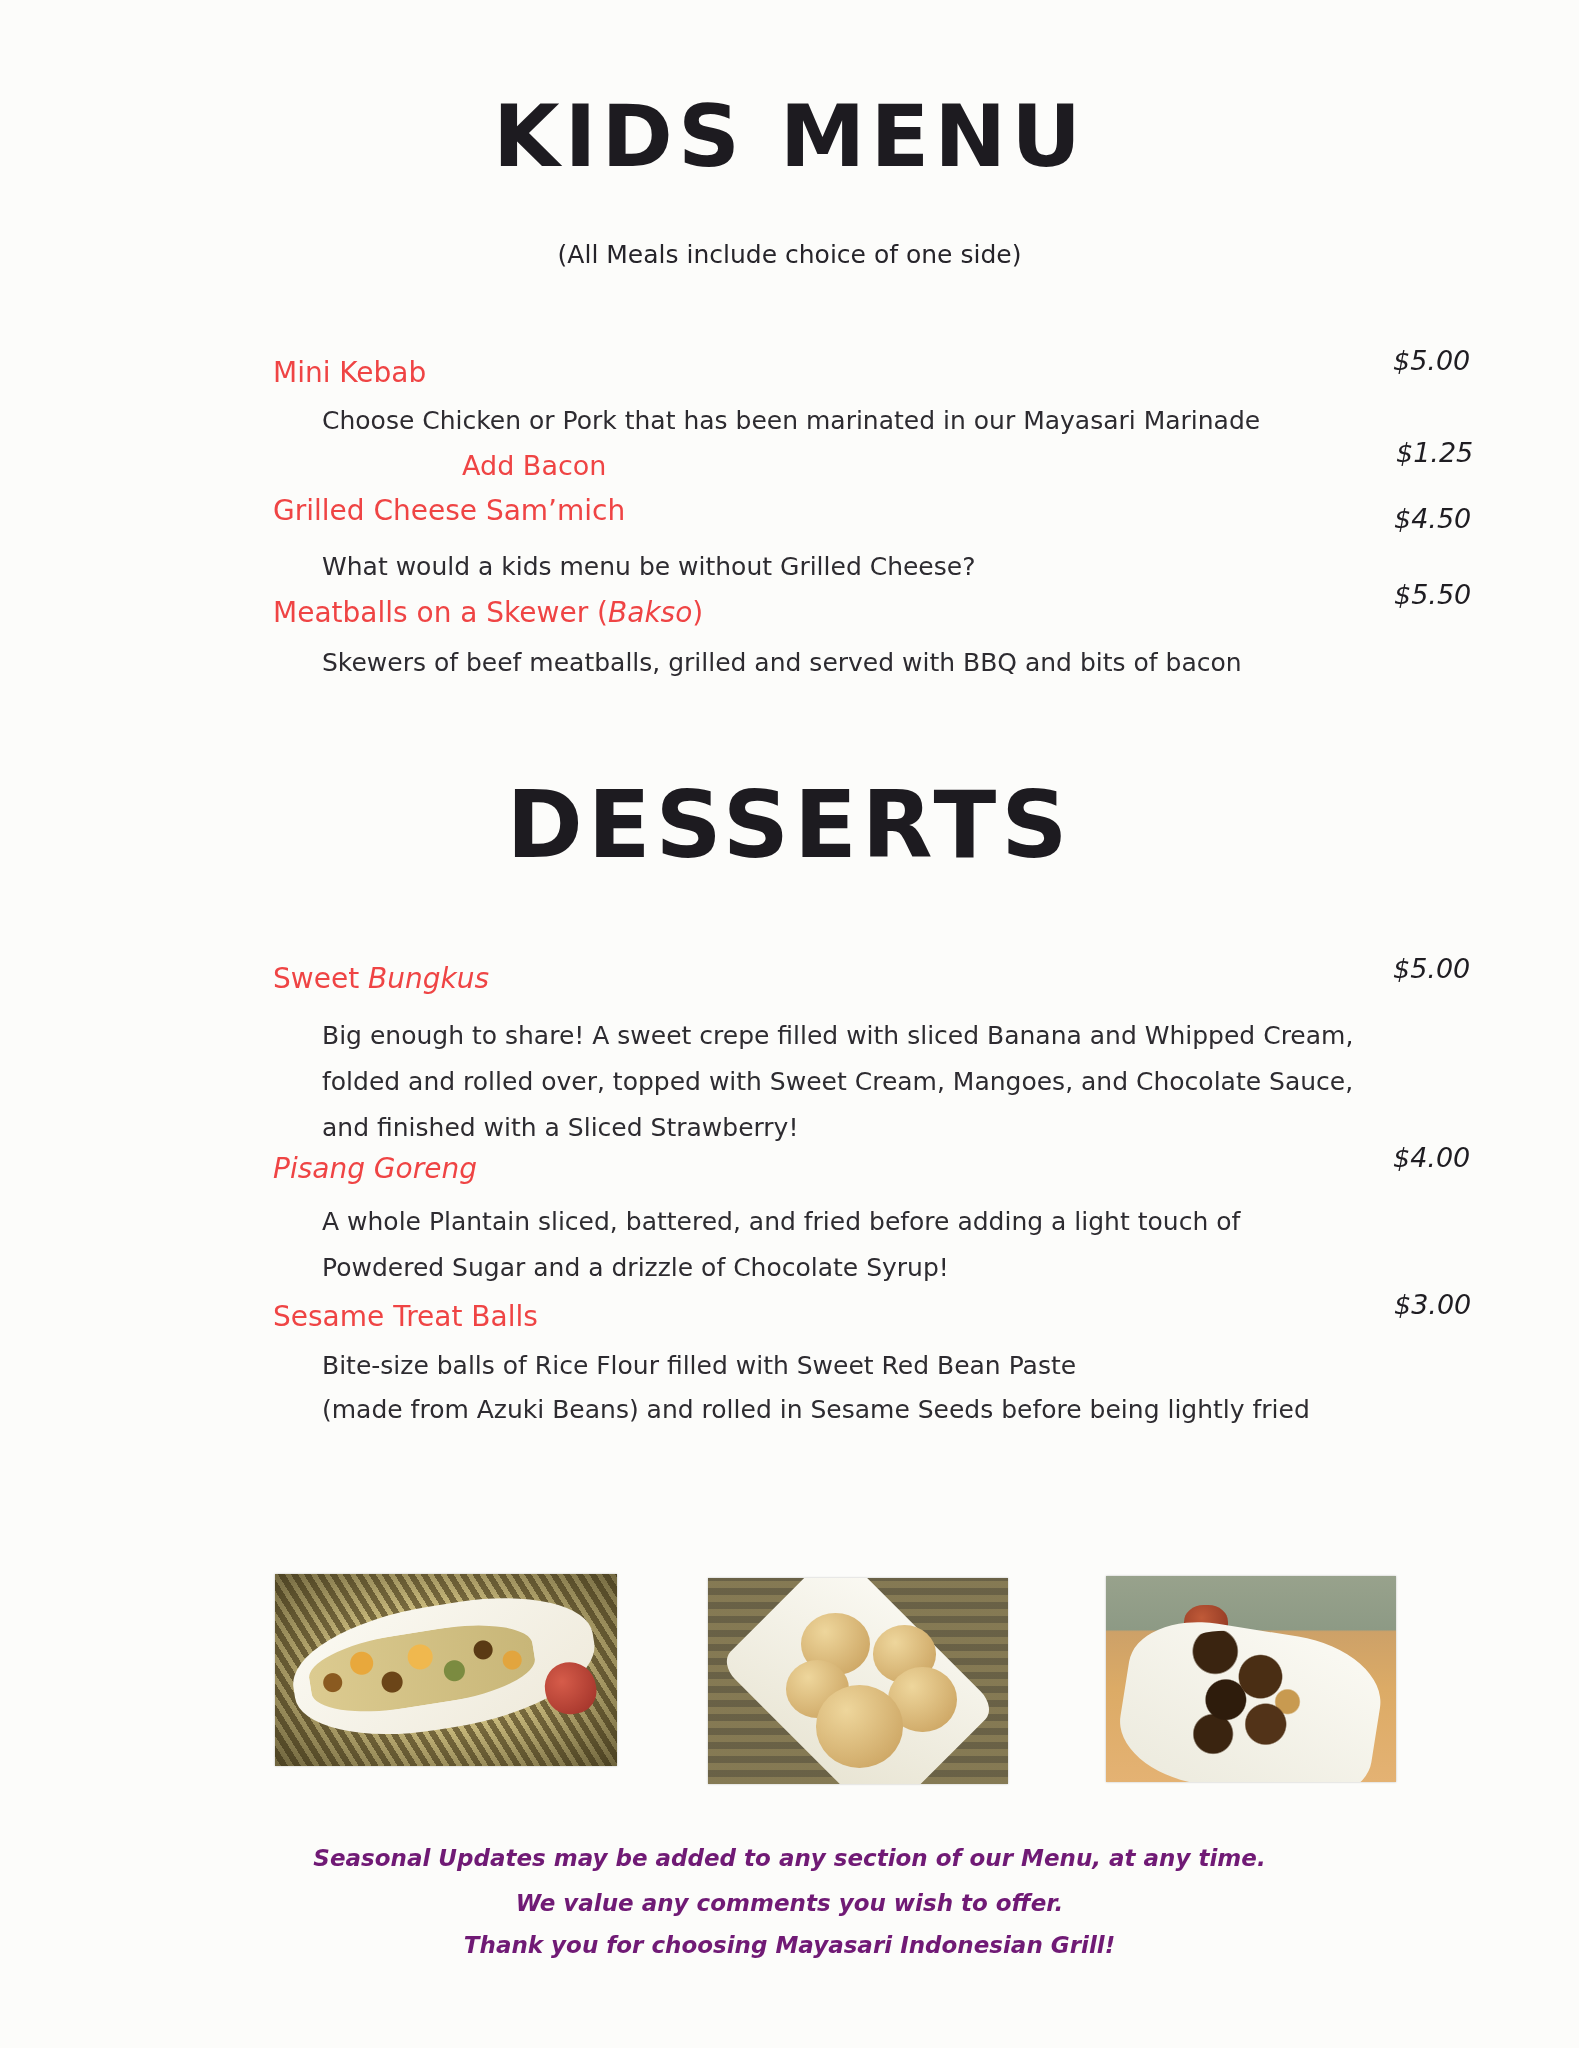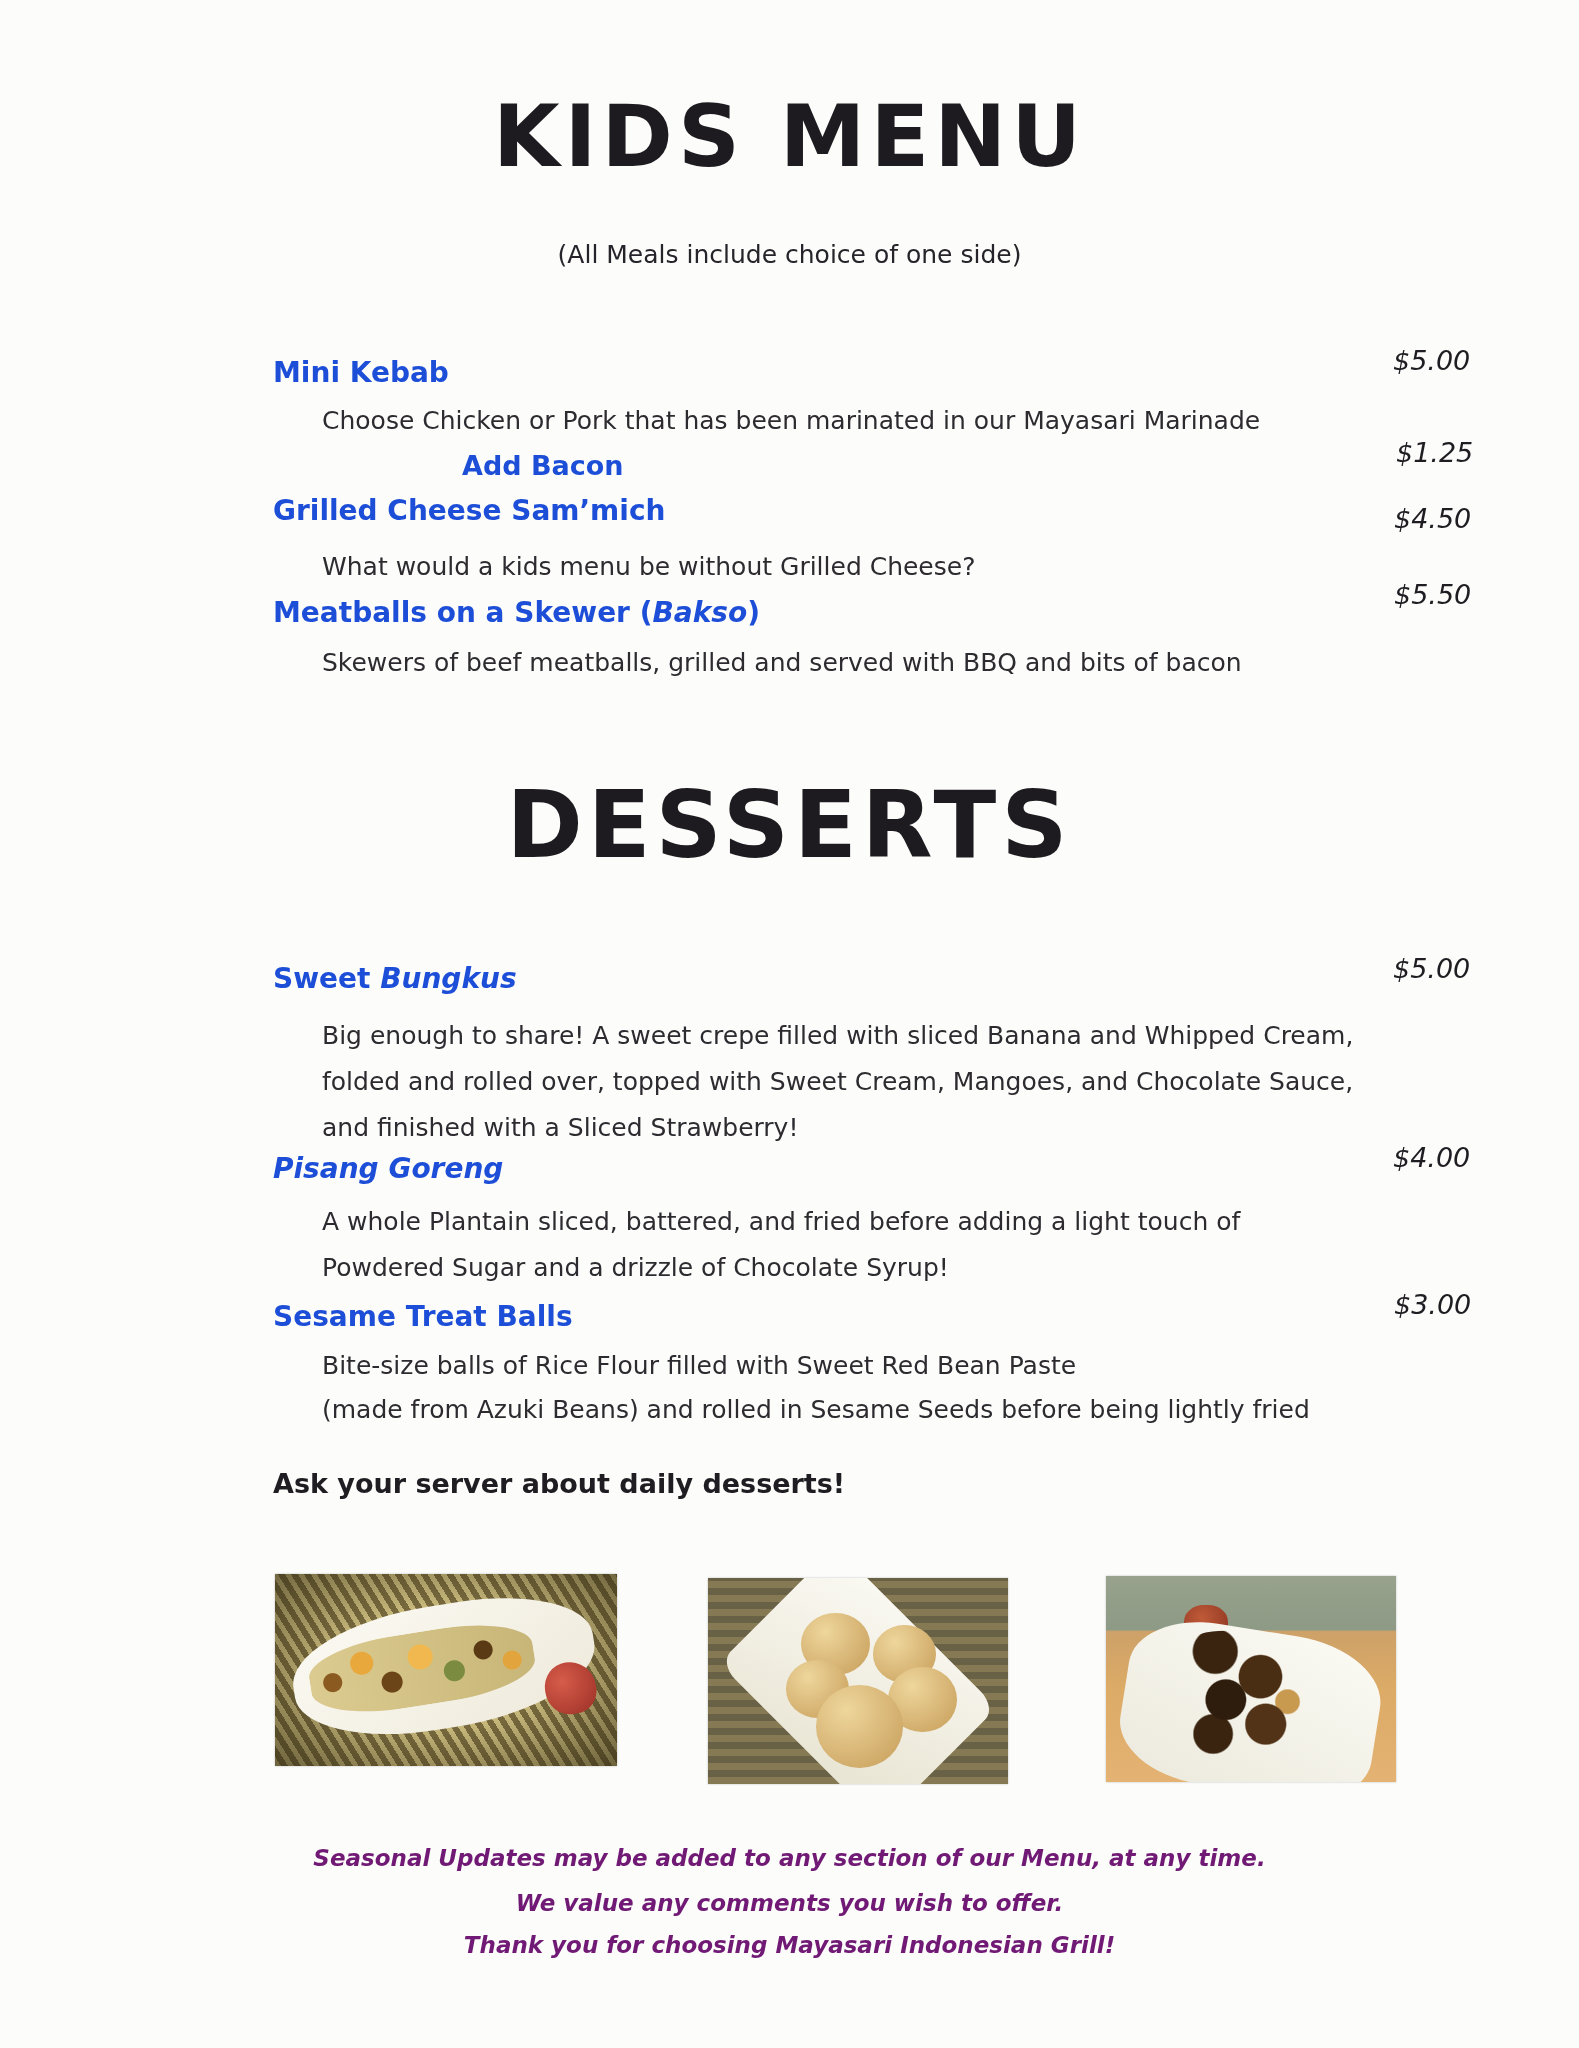--- a/index.html
+++ b/index.html
@@ -4,21 +4,21 @@
 <style>
   html,body{margin:0;padding:0;background:#e9e9e9;}
   .page{
     position:relative;width:1579px;height:2048px;margin:0 auto;
     background:#fcfcfa;overflow:hidden;
     font-family:"DejaVu Sans",sans-serif;color:#26242a;
   }
   .abs{position:absolute;white-space:nowrap;}
   .center{left:0;width:100%;text-align:center;}
   .h1{font-weight:bold;color:#1d1b20;}
-  .name{font-size:28px;font-weight:bold;color:#1d4ed8;}
+  .name{font-size:28px;font-weight:normal;color:#ef4444;}
   .desc{font-size:25px;color:#2d2b30;}
   .price{font-size:27px;font-weight:normal;font-style:italic;color:#1f1d22;}
   .it{font-style:italic;}
   .note{font-size:27px;font-weight:bold;color:#1f1d22;}
   .footer{font-size:23px;font-style:italic;font-weight:700;color:#701a75;}
 
   
   .photo{position:absolute;overflow:hidden;box-shadow:0 0 2px rgba(0,0,0,.25);}
   
   .p1{
@@ -126,21 +126,20 @@
   <div class="abs desc" style="left:322px;top:1207px;">A whole Plantain sliced, battered, and fried before adding a light touch of</div>
   <div class="abs desc" style="left:322px;top:1253px;">Powdered Sugar and a drizzle of Chocolate Syrup!</div>
 
   <div class="abs name" style="left:273px;top:1300px;">
     <span>Sesame Treat Balls</span><span class="it"></span><span></span>
   </div>
   <div class="abs price" style="left:1394px;top:1289px;">$3.00</div>
   <div class="abs desc" style="left:322px;top:1351px;">Bite-size balls of Rice Flour filled with Sweet Red Bean Paste</div>
   <div class="abs desc" style="left:322px;top:1395px;">(made from Azuki Beans) and rolled in Sesame Seeds before being lightly fried</div>
 
-  <div class="abs note" style="left:273px;top:1468px;">Ask your server about daily desserts!</div>
 
   <div class="photo p1" style="left:275px;top:1574px;width:342px;height:192px;" aria-label="sweet-bungkus-crepe-on-bamboo-mat">
     <div class="p1-plate"></div>
     <div class="p1-food"></div>
     <div class="p1-berry"></div>
   </div>
 
   <div class="photo p2" style="left:708px;top:1578px;width:300px;height:206px;" aria-label="sesame-treat-balls-on-square-plate">
     <div class="p2-plate"></div>
     <div class="ball" style="left:31%;top:17%;width:23%;height:30%;"></div>

